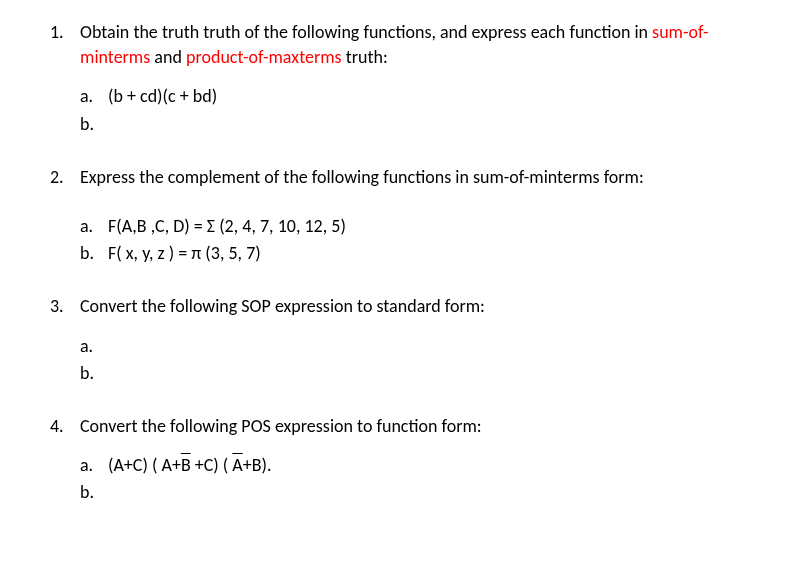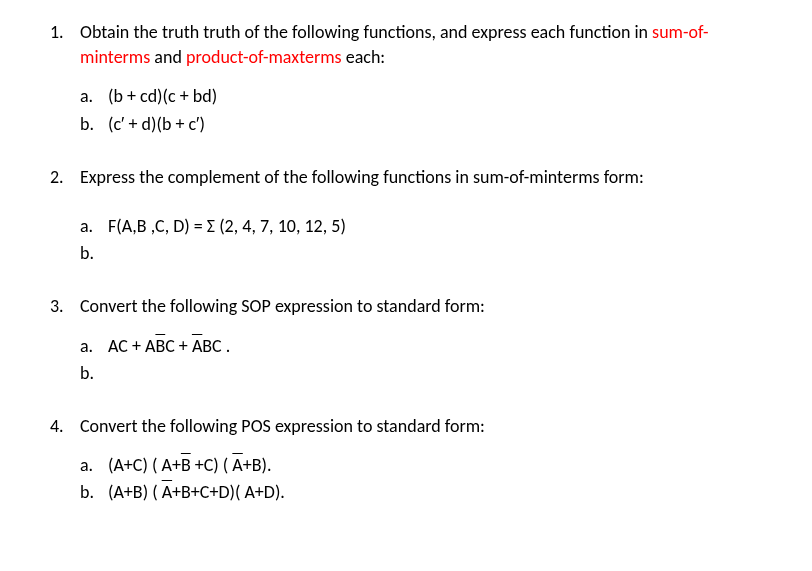--- a/index.html
+++ b/index.html
@@ -47,68 +47,66 @@
       text-decoration: overline;
     }
   </style>
 </head>
 <body>
 
 <div class="question-block">
   <div class="question-main">
     <span class="question-number">1.</span>
     <span class="question-text">
-      <span>Obtain the truth truth of the following functions, and express each function in </span><span class="red">sum-of-minterms</span><span> and </span><span class="red">product-of-maxterms</span><span> each:</span>
+      <span>Obtain the truth truth of the following functions, and express each function in </span><span class="red">sum-of-minterms</span><span> and </span><span class="red">product-of-maxterms</span><span> truth:</span>
     </span>
   </div>
   <div class="sub-item">
     <span class="sub-letter">a.</span>
     <span class="italic">(b + cd)(c + bd)</span>
   </div>
   <div class="sub-item">
     <span class="sub-letter">b.</span>
-    <span>(c′ + d)(b + c′)</span>
   </div>
 </div>
 
 <div class="question-block">
   <div class="question-main">
     <span class="question-number">2.</span>
     <span class="question-text">Express the complement of the following functions in sum-of-minterms form:</span>
   </div>
   <div style="height:10px;"></div>
   <div class="sub-item">
     <span class="sub-letter">a.</span>
     <span>F(A,B ,C, D) = Σ (2, 4, 7, 10, 12, 5)</span>
   </div>
   <div class="sub-item">
     <span class="sub-letter">b.</span>
+    <span><span class="italic">F( x, y, z</span><span> ) = π (3, 5, 7)</span></span>
   </div>
 </div>
 
 <div class="question-block">
   <div class="question-main">
     <span class="question-number">3.</span>
     <span class="question-text">Convert the following SOP expression to standard form:</span>
   </div>
   <div class="sub-item">
     <span class="sub-letter">a.</span>
-    <span><span>AC + A</span><span class="overline">B</span><span>C + </span><span class="overline">A</span><span>BC .</span></span>
   </div>
   <div class="sub-item">
     <span class="sub-letter">b.</span>
   </div>
 </div>
 
 <div class="question-block">
   <div class="question-main">
     <span class="question-number">4.</span>
-    <span class="question-text">Convert the following POS expression to standard form:</span>
+    <span class="question-text">Convert the following POS expression to function form:</span>
   </div>
   <div class="sub-item">
     <span class="sub-letter">a.</span>
     <span><span>(A+C) ( A+</span><span class="overline">B</span><span> +C) ( </span><span class="overline">A</span><span>+B).</span></span>
   </div>
   <div class="sub-item">
     <span class="sub-letter">b.</span>
-    <span><span>(A+B) ( </span><span class="overline">A</span><span>+B+C+D)( A+D).</span></span>
   </div>
 </div>
 
 </body></html>

